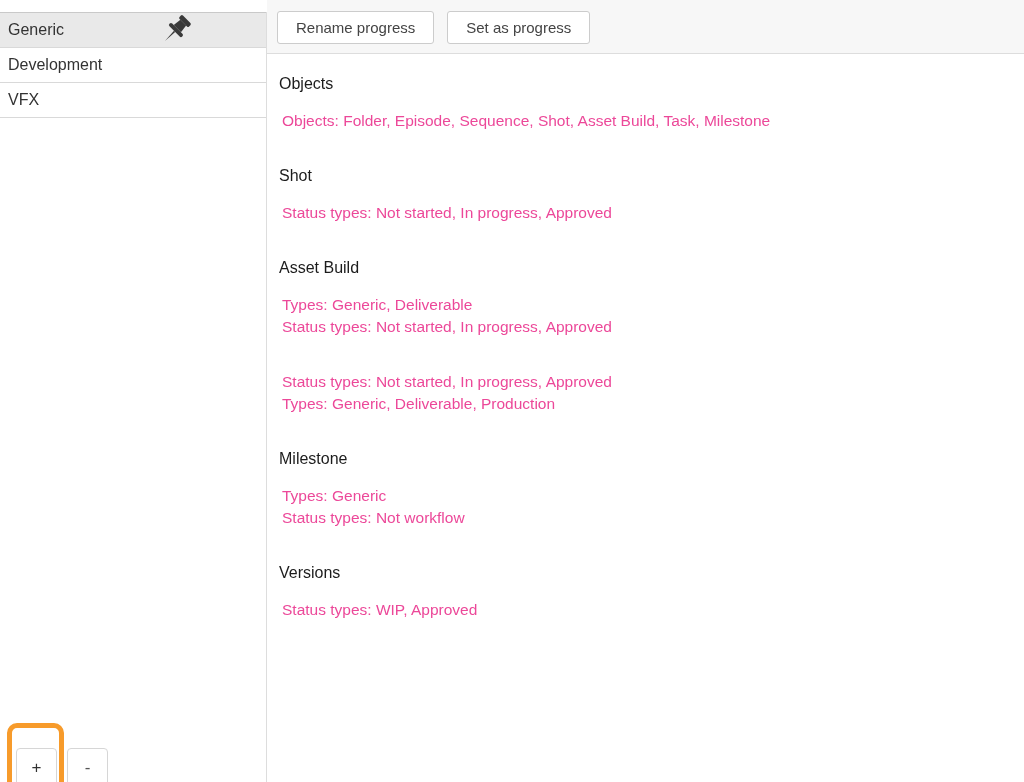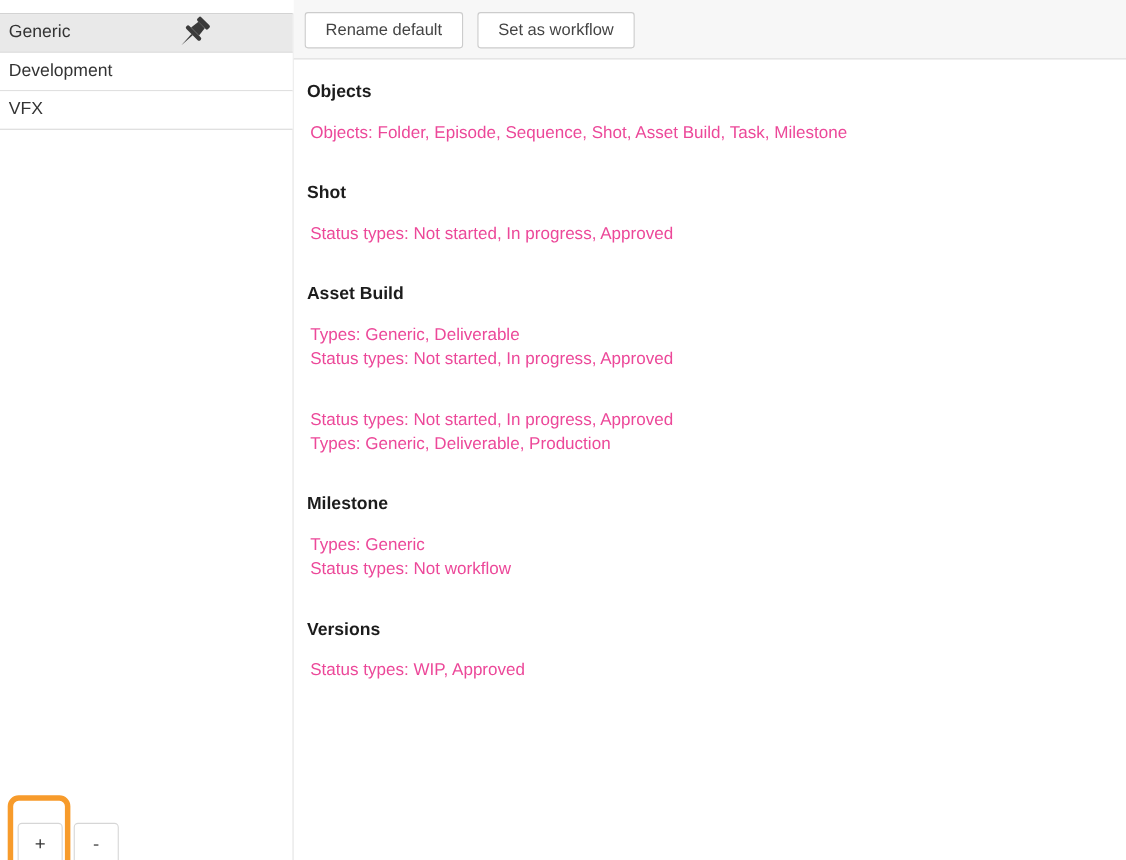--- a/index.html
+++ b/index.html
@@ -106,21 +106,21 @@
   }
 
   .content {
     padding: 19px 20px 0 12px;
   }
   .wf-section { margin-bottom: 33px; }
   .section-title {
     margin: 0 0 15px 0;
     font-size: 16px;
     line-height: 22px;
-    font-weight: 700;
+    font-weight: 400;
     color: #1c1c1c;
   }
   .section-line {
     font-size: 15.5px;
     line-height: 22px;
     color: #ec4899;
     padding-left: 3px;
   }
 </style>
 </head>
@@ -154,22 +154,22 @@
 </div>
 
   <button class="btn-square btn-add">+</button>
   <button class="btn-square btn-remove">-</button>
 
   <div class="highlight-box" id="highlight-box" style="border-color: rgb(247, 155, 43);"></div>
 </div>
 
 <div class="main">
   <div class="toolbar">
-    <button class="toolbar-btn">Rename default</button>
-    <button class="toolbar-btn">Set as workflow</button>
+    <button class="toolbar-btn">Rename progress</button>
+    <button class="toolbar-btn">Set as progress</button>
   </div>
   <div class="content" id="sections-container">
   <section class="wf-section">
     <h3 class="section-title">Objects</h3>
     <div class="section-lines">
   <div class="section-line">Objects: Folder, Episode, Sequence, Shot, Asset Build, Task, Milestone</div>
 </div>
   </section>
 
   <section class="wf-section">

